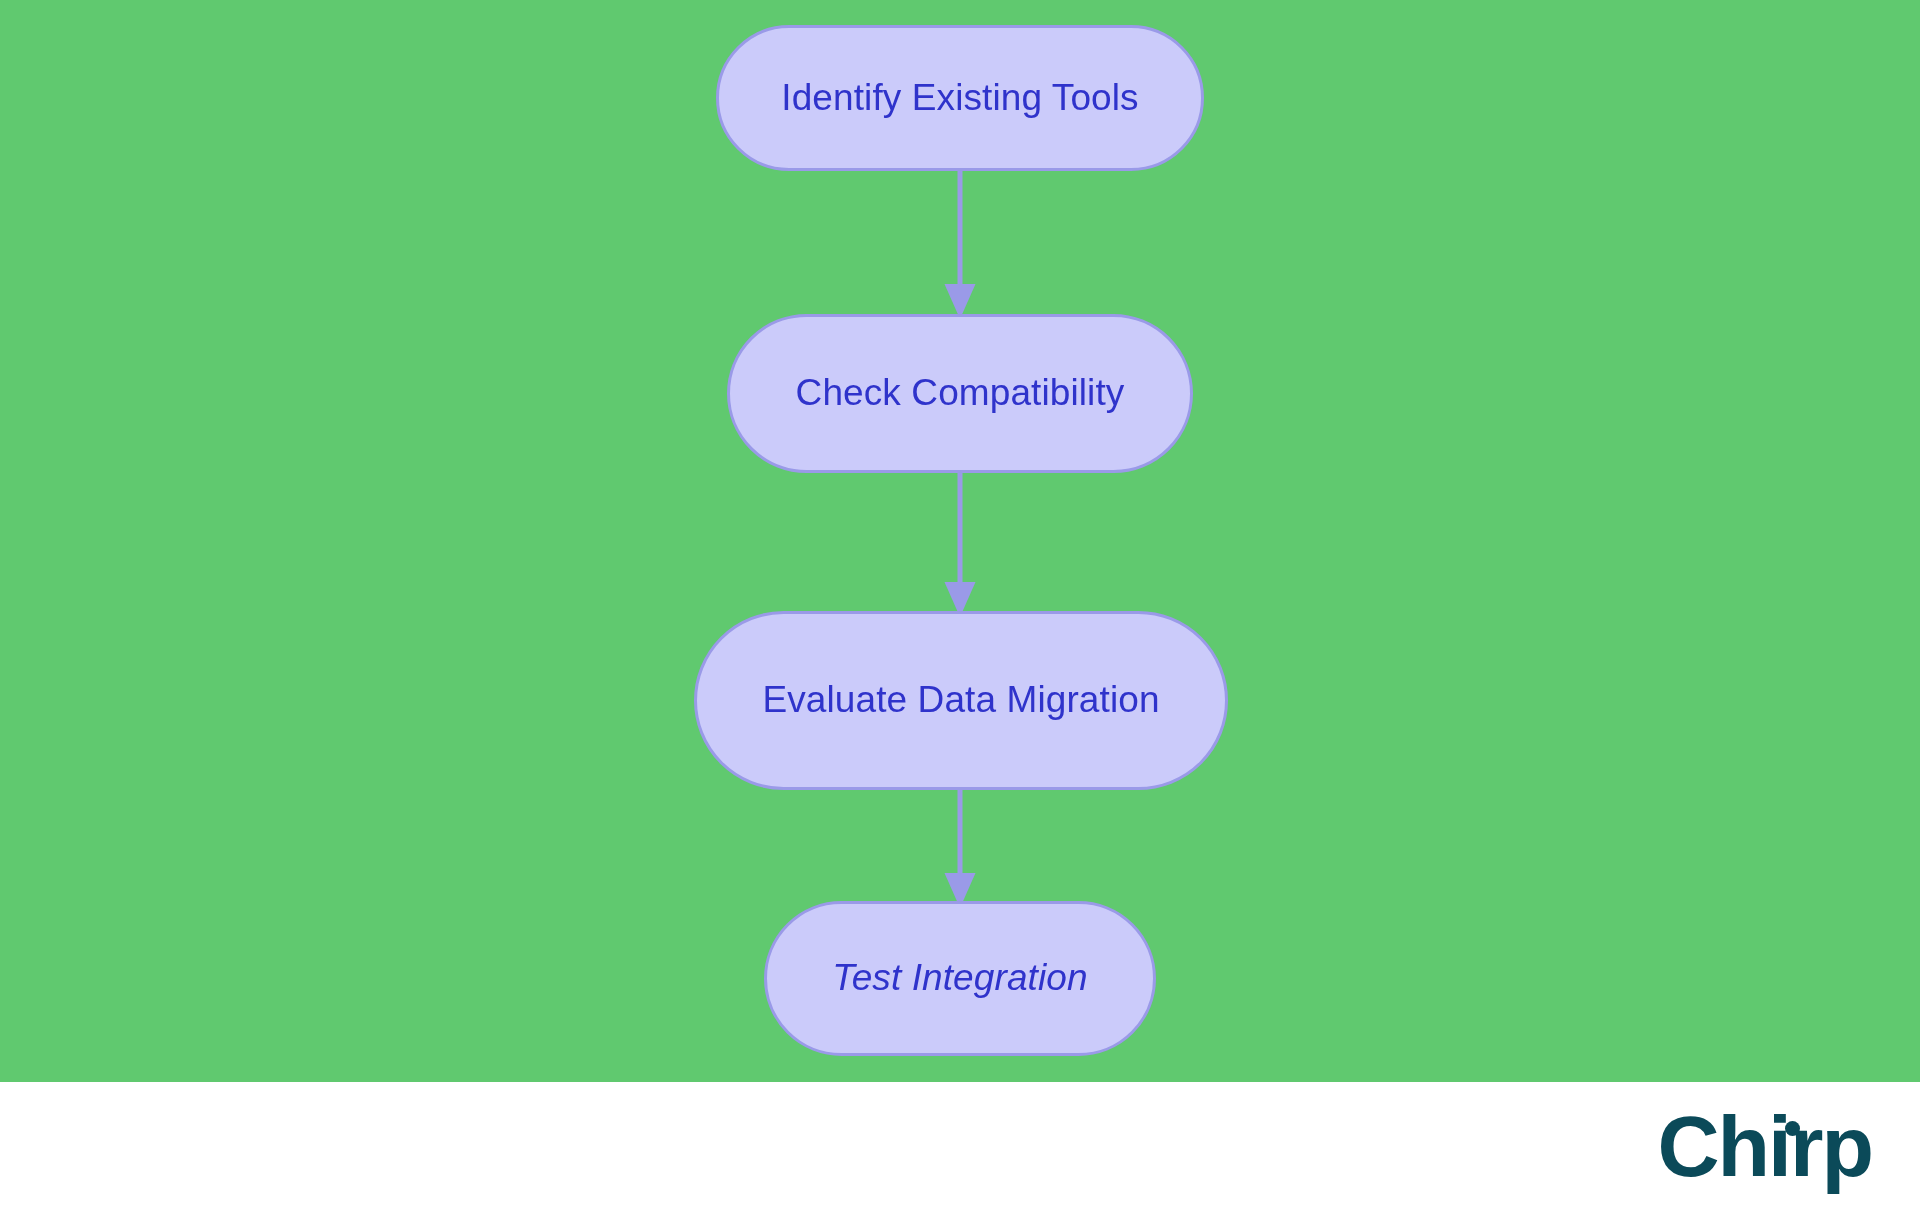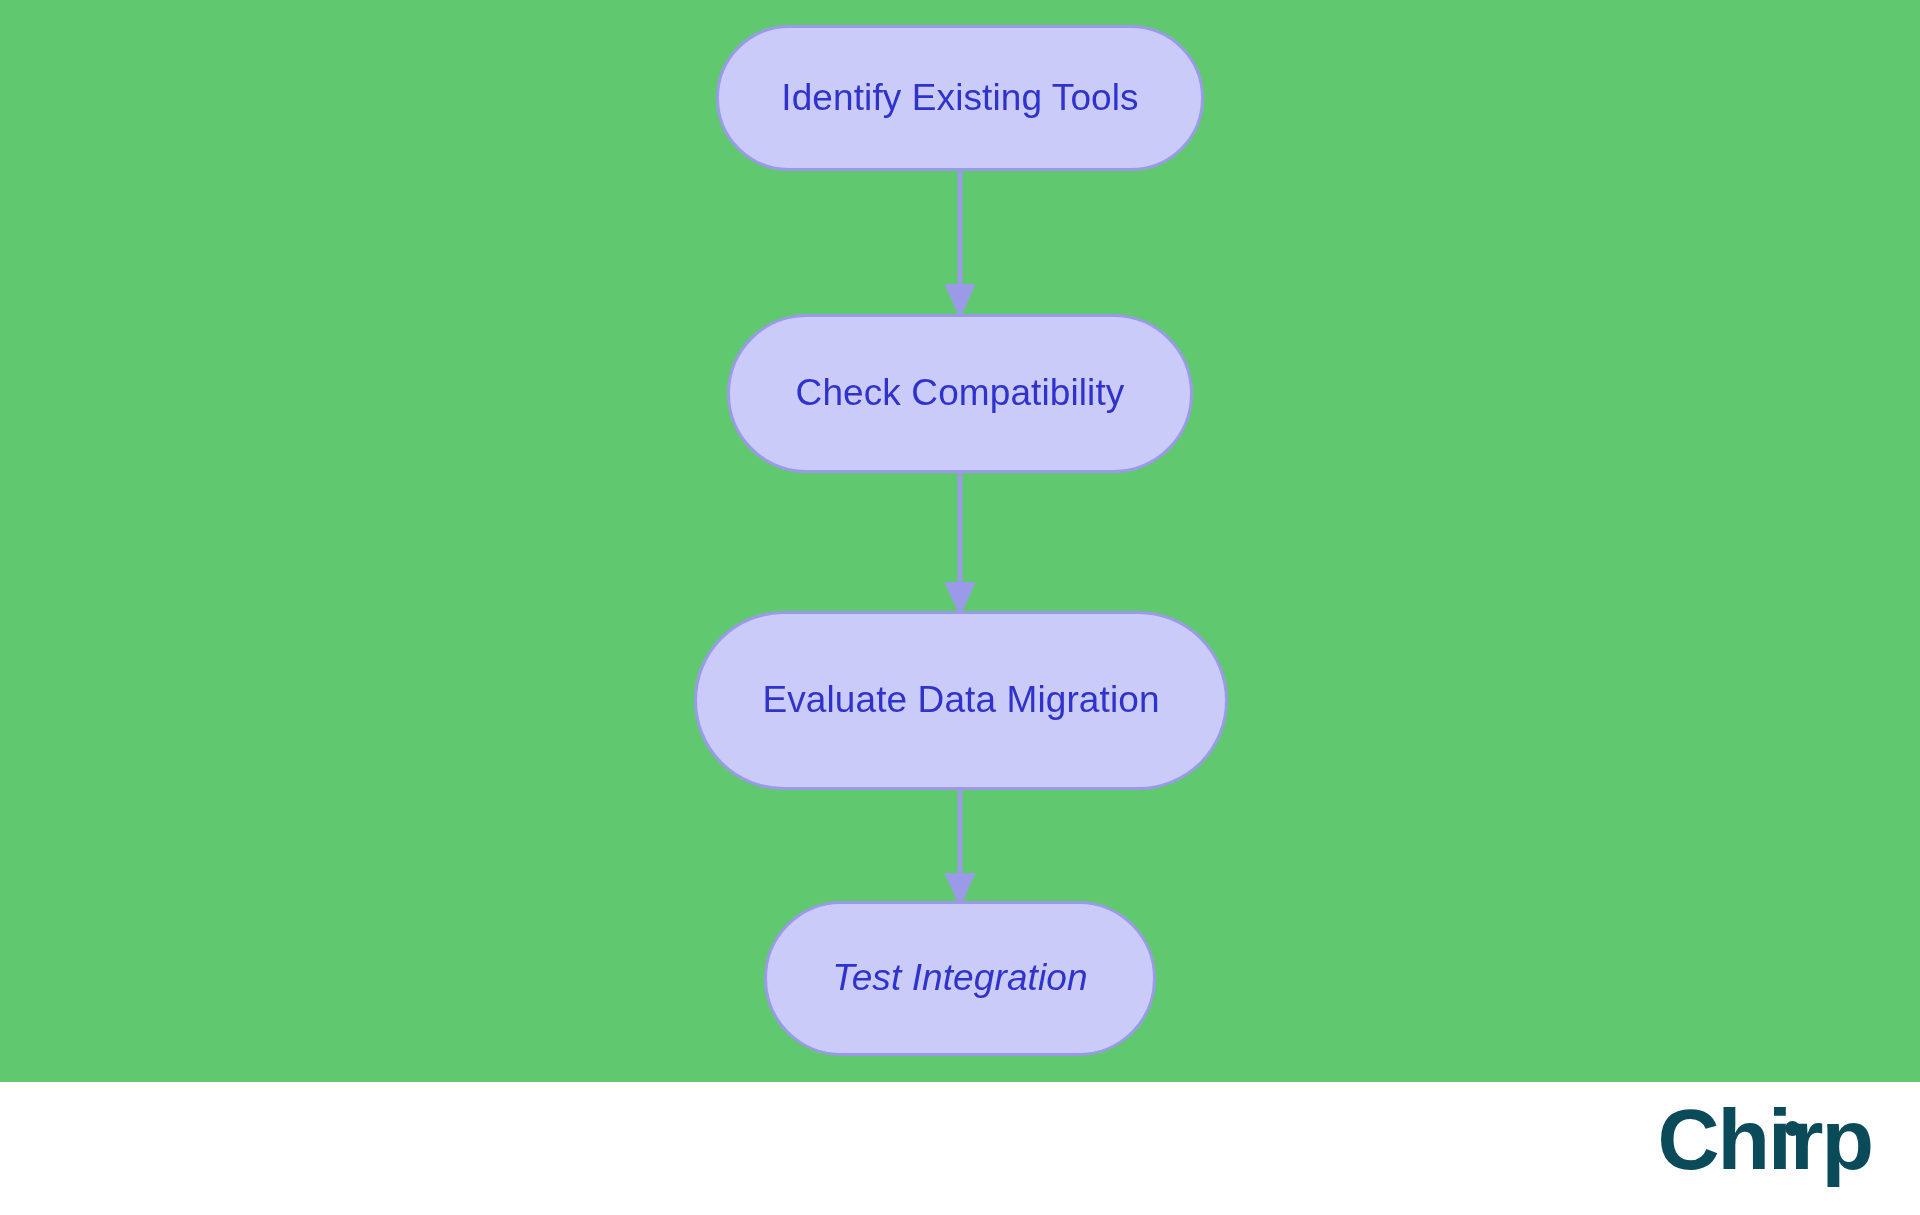--- a/index.html
+++ b/index.html
@@ -77,21 +77,21 @@
     width: 1920px;
     height: 133px;
     background: #ffffff;
   }
   .brand {
     position: absolute;
     right: 48px;
     top: 14px;
     height: 100px;
     display: flex;
-    align-items: flex-start;
+    align-items: center;
   }
   .brand-wordmark {
     position: relative;
     font-family: "Liberation Sans", sans-serif;
     font-size: 86px;
     font-weight: 700;
     color: #0b4a59;
     letter-spacing: -2px;
     line-height: 1;
   }

